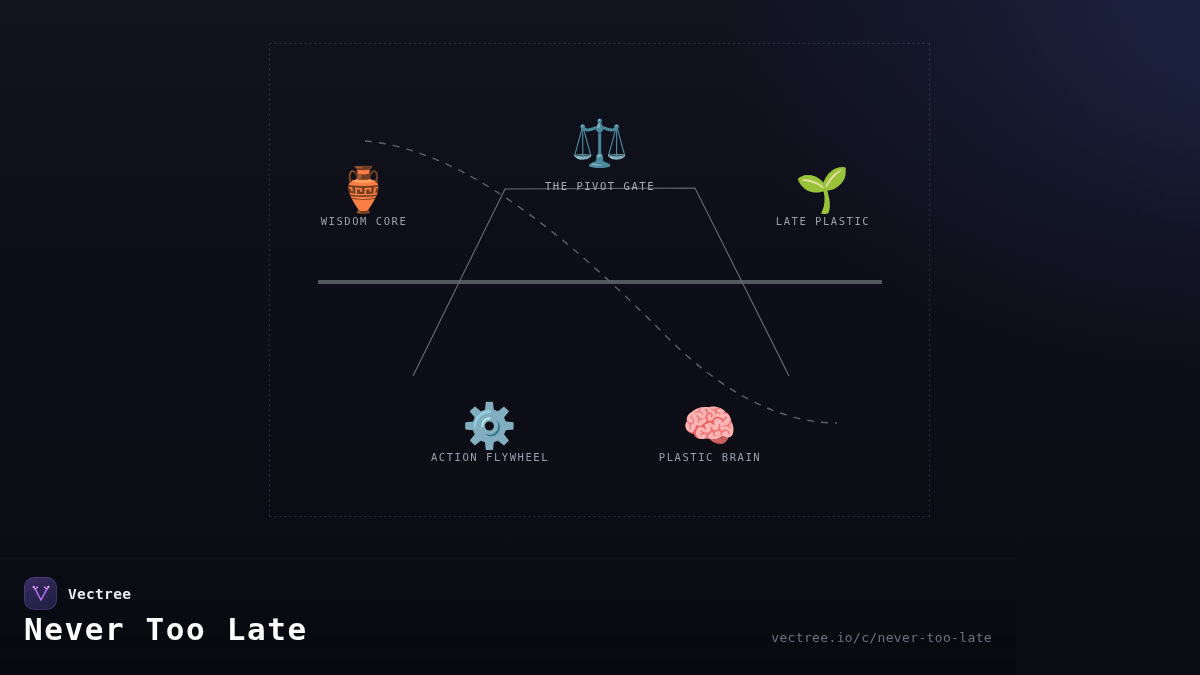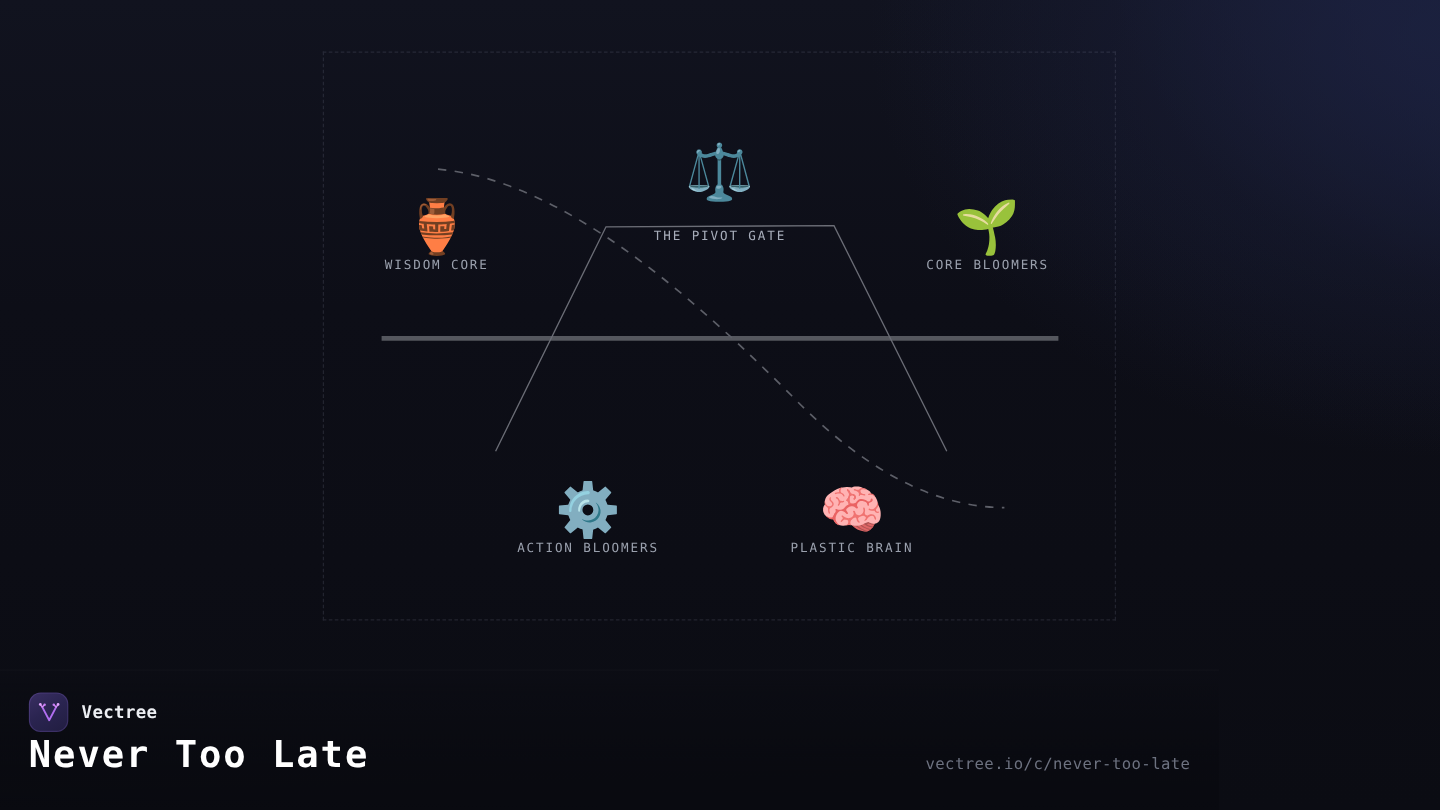--- a/index.html
+++ b/index.html
@@ -59,21 +59,21 @@
     margin-top:3px;
     font-family:"DejaVu Sans Mono", monospace;
     font-size:10.5px;
     letter-spacing:1.55px;
     color:#9aa0ad;
     white-space:nowrap;
   }
 
   #node-pivot       { left:600px; top:120px; }
   #node-pivot .glyph{ font-size:46px; }
-  #node-pivot .caption { margin-top:25px; color:#a7adba; }
+  #node-pivot .caption { margin-top:14px; color:#a7adba; }
 
   #node-wisdom      { left:364px; top:168px; }
   #node-wisdom .glyph { font-size:44px; }
 
   #node-late        { left:823px; top:168px; }
   #node-late .glyph { font-size:44px; }
 
   #node-action      { left:490px; top:404px; }
   #node-action .glyph { font-size:44px; }
 
@@ -150,26 +150,26 @@
       <span class="caption">THE PIVOT GATE</span>
     </div>
 
     <div class="node" id="node-wisdom">
       <span class="glyph">🏺</span>
       <span class="caption">WISDOM CORE</span>
     </div>
 
     <div class="node" id="node-late">
       <span class="glyph">🌱</span>
-      <span class="caption">CORE BLOOMERS</span>
+      <span class="caption">LATE PLASTIC</span>
     </div>
 
     <div class="node" id="node-action">
       <span class="glyph">⚙️</span>
-      <span class="caption">ACTION BLOOMERS</span>
+      <span class="caption">ACTION FLYWHEEL</span>
     </div>
 
     <div class="node" id="node-brain">
       <span class="glyph">🧠</span>
       <span class="caption">PLASTIC BRAIN</span>
     </div>
 
   </div>
 
   <div id="footer">

